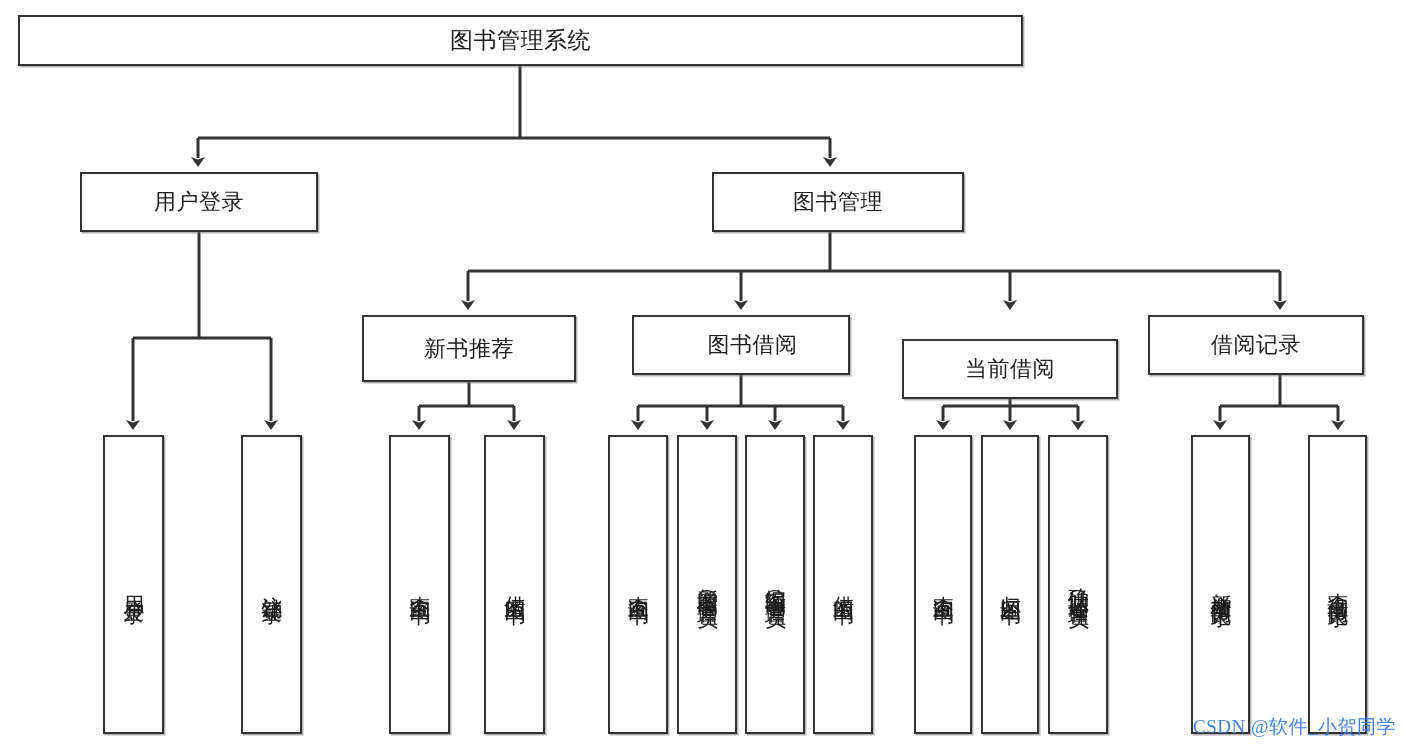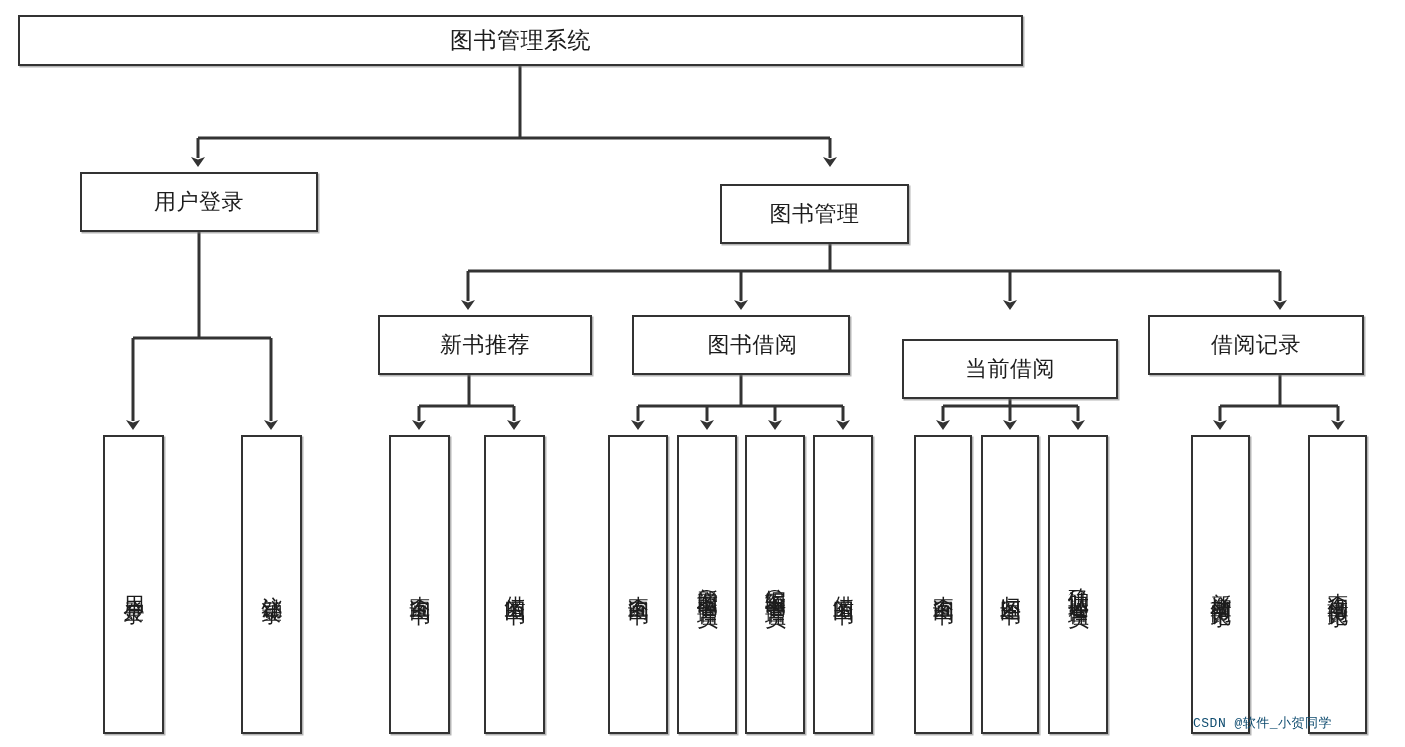--- a/index.html
+++ b/index.html
@@ -47,25 +47,25 @@
   .node.vertical .label {
     writing-mode: vertical-rl;
     text-orientation: upright;
     font-size: 21px;
     letter-spacing: 3px;
     line-height: 1;
   }
   #root-node .label { font-size: 23px; }
   .watermark {
     position: absolute;
-    font-size: 13px;
-    color: #0c4a6e;
+    font-size: 19px;
+    color: #3b82f6;
     letter-spacing: 0.5px;
     white-space: nowrap;
-    font-family: Liberation Mono, monospace;
+    font-family: Liberation Serif, serif;
   }
 </style>
 </head>
 <body>
 
 <div id="diagram-root">
 
   <svg class="edges" viewBox="0 0 1405 747" xmlns="http://www.w3.org/2000/svg">
     <defs>
       <marker id="arrow" markerWidth="12" markerHeight="14" refX="1" refY="7" orient="auto" markerUnits="userSpaceOnUse">
@@ -116,25 +116,25 @@
     </g>
   </svg>
 
   <div class="node" id="root-node" style="left:18px; top:15px; width:1005px; height:51px;">
     <span class="label">图书管理系统</span>
   </div>
 
   <div class="node" style="left:80px; top:172px; width:238px; height:60px;">
     <span class="label">用户登录</span>
   </div>
-  <div class="node" style="left:712px; top:184px; width:189px; height:60px;margin-left:8px;">
+  <div class="node" style="left:712px; top:172px; width:252px; height:60px;">
     <span class="label">图书管理</span>
   </div>
 
-  <div class="node" style="left:378px; top:315px; width:214px; height:60px;">
+  <div class="node" style="left:362px; top:315px; width:214px; height:67px;">
     <span class="label">新书推荐</span>
   </div>
   <div class="node" style="left:632px; top:315px; width:218px; height:60px;padding-left:23px;">
     <span class="label">图书借阅</span>
   </div>
   <div class="node" style="left:902px; top:315px; width:216px; height:60px;margin-top:24px;">
     <span class="label">当前借阅</span>
   </div>
   <div class="node" style="left:1148px; top:315px; width:216px; height:60px;">
     <span class="label">借阅记录</span>

